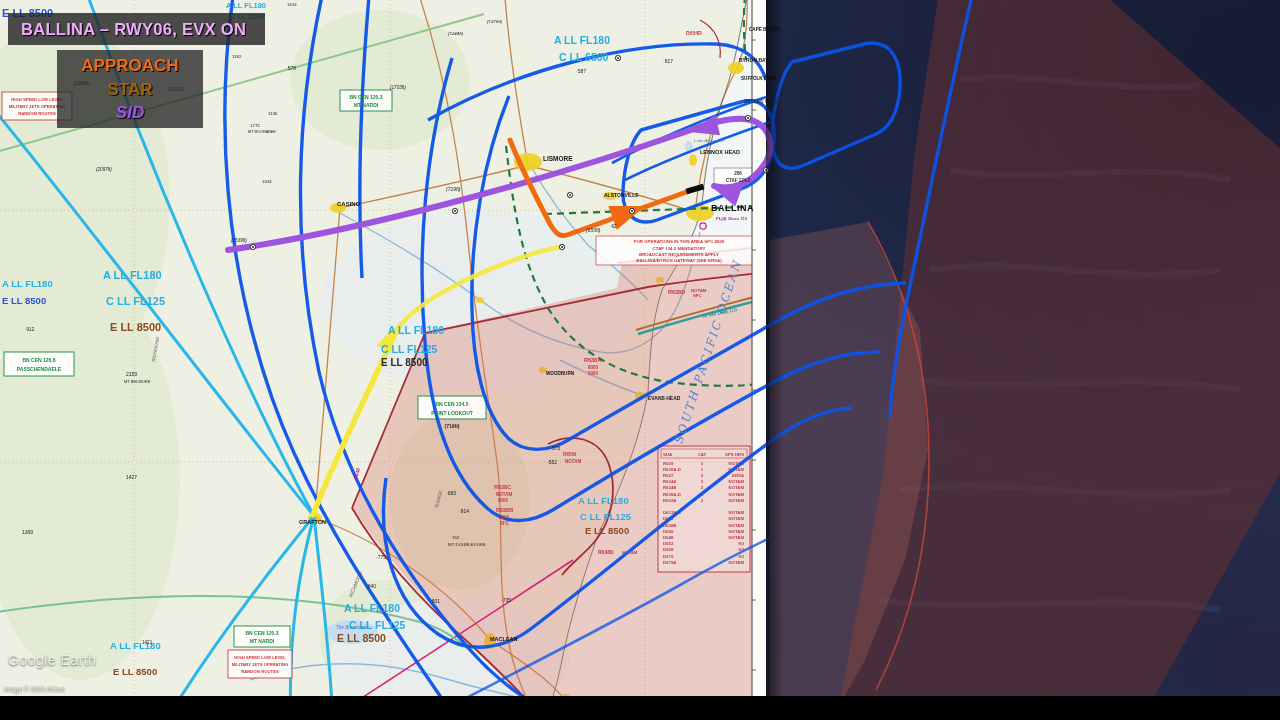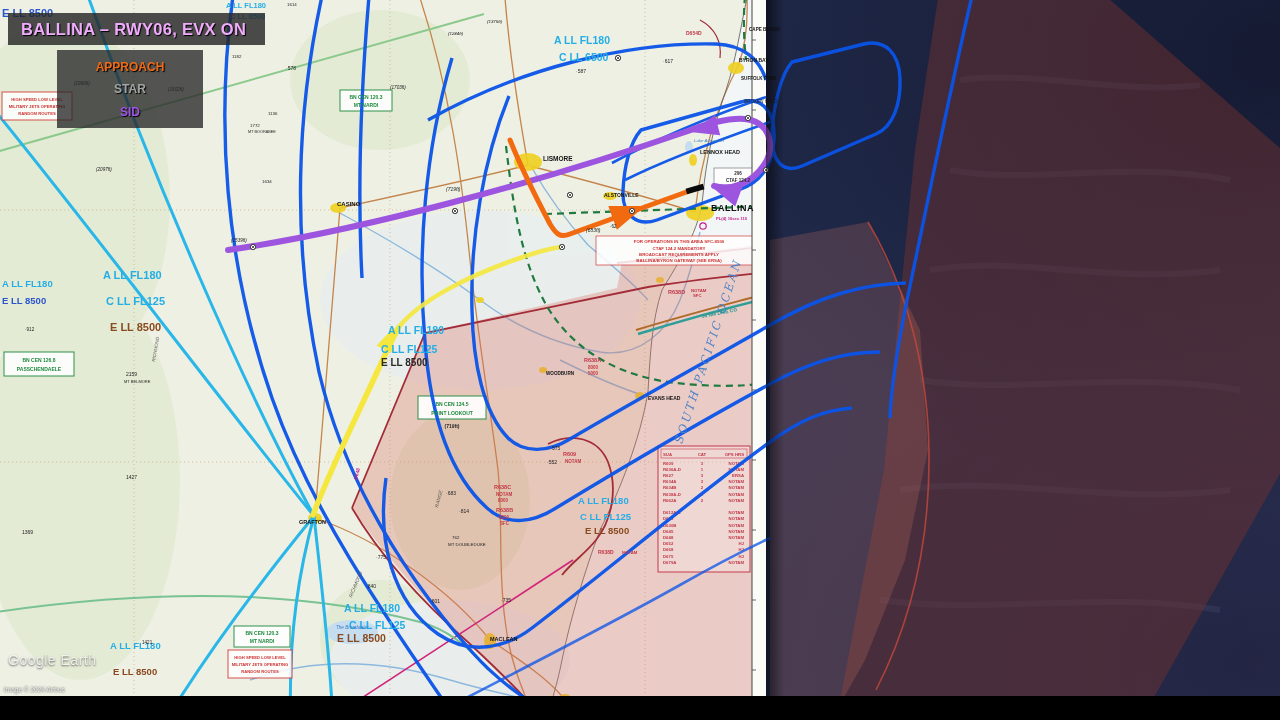--- a/index.html
+++ b/index.html
@@ -25,21 +25,21 @@
   .teal{fill:#2a968e}
   
   .title-bar{position:absolute;left:8px;top:13px;width:257px;height:32px;
     background:rgba(38,38,38,.82);display:flex;align-items:center;padding-left:13px;
     box-sizing:border-box;}
   .title-bar span{font-size:16.5px;font-weight:bold;letter-spacing:.3px;
     text-shadow:1px 1px 1px #000;}
   .legend-box{position:absolute;left:57px;top:50px;width:146px;height:78px;
     background:rgba(40,40,40,.78);display:flex;flex-direction:column;
     justify-content:space-evenly;align-items:center;}
-  .legend-row{font-size:12px;font-weight:bold;text-shadow:1px 1px 1px #000;line-height:1;}
+  .legend-row{font-size:17px;font-weight:bold;text-shadow:1px 1px 1px #000;line-height:1;}
   .wm{position:absolute;left:8px;top:652px;color:rgba(255,255,255,.78);
     font-size:14px;letter-spacing:.5px;text-shadow:0 1px 2px rgba(0,0,0,.6);}
   .attr{position:absolute;left:4px;top:684px;color:rgba(255,255,255,.85);
     font-size:6.5px;line-height:1.75;text-shadow:0 0 2px rgba(0,0,0,.9);}
 </style>
 </head>
 <body>
 
 <div class="scene">
   <div class="sat"></div>
@@ -425,22 +425,22 @@
   </svg>
 
   <div class="edge-shadow"></div>
 
   <div class="title-bar">
     <span id="title-text" style="color: #f0abfc;">BALLINA – RWY06, EVX ON</span>
   </div>
 
   <div class="legend-box" id="legend-box">
       <div class="legend-row" style="color: rgb(239, 106, 21);">APPROACH</div>
-      <div class="legend-row" style="color: #a3a3a3;">STAR</div>
-      <div class="legend-row" style="color: rgb(160, 85, 232);">SID</div>
+      <div class="legend-row" style="color: #a16207;">STAR</div>
+      <div class="legend-row" style="color: rgb(160, 85, 232); font-style: italic;">SID</div>
     </div>
 
   <div class="wm">Google Earth</div>
   <div class="attr" id="attr-box">
       <div>Image © 2024 Airbus</div>
       <div>Image Landsat / Copernicus</div>
       <div>Data SIO, NOAA, U.S. Navy, NGA, GEBCO</div>
     </div>
 </div>
 

